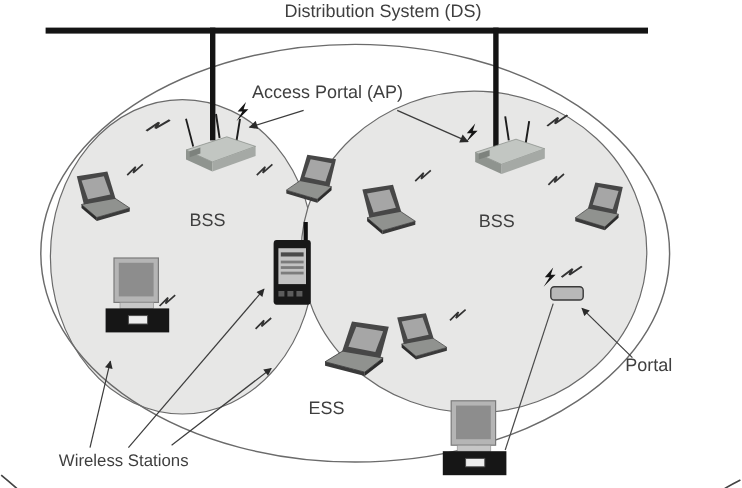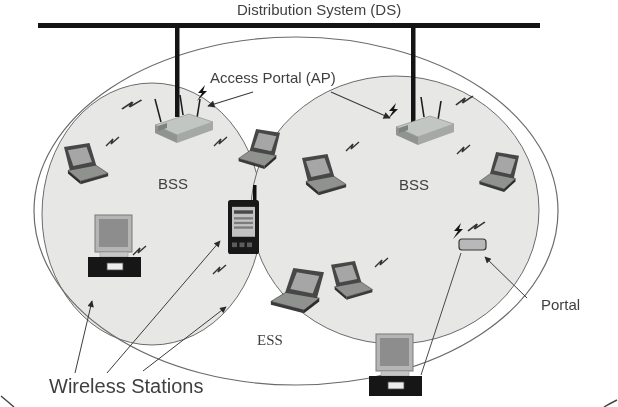--- a/index.html
+++ b/index.html
@@ -1,20 +1,20 @@
 <!DOCTYPE html>
 <html><head>
 <meta charset="utf-8">
 <style>
   html,body{margin:0;padding:0;background:#ffffff;}
   #fig{position:relative;width:618px;height:407px;background:#ffffff;overflow:hidden;
        font-family:"Liberation Sans", sans-serif;color:#3f3f3f;}
   .lbl{position:absolute;white-space:nowrap;color:#3f3f3f;line-height:1;}
   .t15{font-size:15px;}
-  .t14{font-size:20px;}
+  .t14{font-size:14px;}
   svg{position:absolute;left:0;top:0;}
 </style>
 </head>
 <body>
 
 <div id="fig">
 
   <svg width="618" height="407" viewBox="0 0 618 407">
     <defs>
       <marker id="ah" viewBox="0 0 10 10" refX="9" refY="5" markerWidth="8" markerHeight="6.5" orient="auto-start-reverse">
@@ -114,17 +114,17 @@
     <line x1="421" y1="375" x2="461" y2="253" stroke="#4a4a4a" stroke-width="1"></line>
 
     <path d="M1,396 Q7,401 14,407" fill="none" stroke="#444" stroke-width="1.4"></path>
     <path d="M617,400 Q611,403 604,407" fill="none" stroke="#444" stroke-width="1.4"></path>
   </svg>
 
   <div class="lbl t15" style="left:237px;top:2px;">Distribution System (DS)</div>
   <div class="lbl t15" style="left:210px;top:70px;">Access Portal (AP)</div>
   <div class="lbl t15" style="left:158px;top:176px;">BSS</div>
   <div class="lbl t15" style="left:399px;top:177px;">BSS</div>
-  <div class="lbl t15" style="left:257px;top:333px;font-family:Liberation Serif, serif;">ESS</div>
-  <div class="lbl t15" style="left:541px;top:297px;">Portal</div>
+  <div class="lbl t15" style="left:257px;top:333px;">ESS</div>
+  <div class="lbl t15" style="left:521px;top:297px;">Portal</div>
   <div class="lbl t14" style="left:49px;top:376px;">Wireless Stations</div>
 
 </div>
 
 </body></html>

